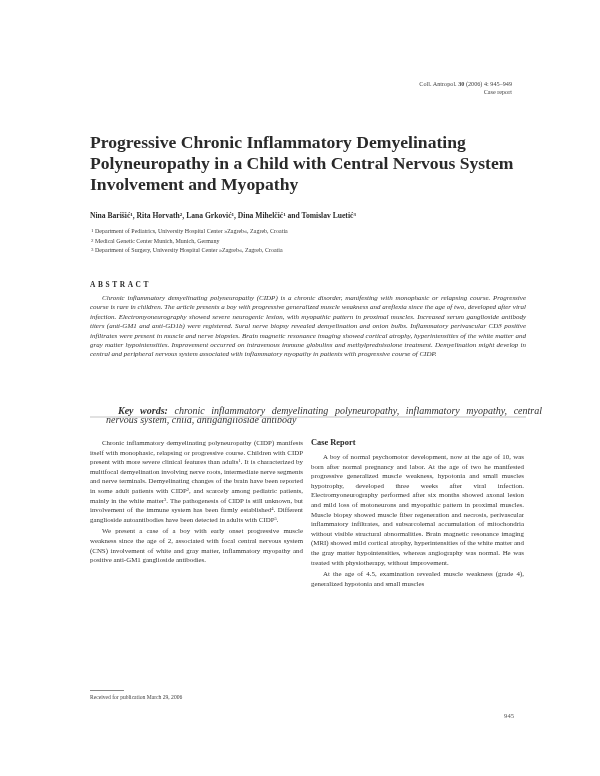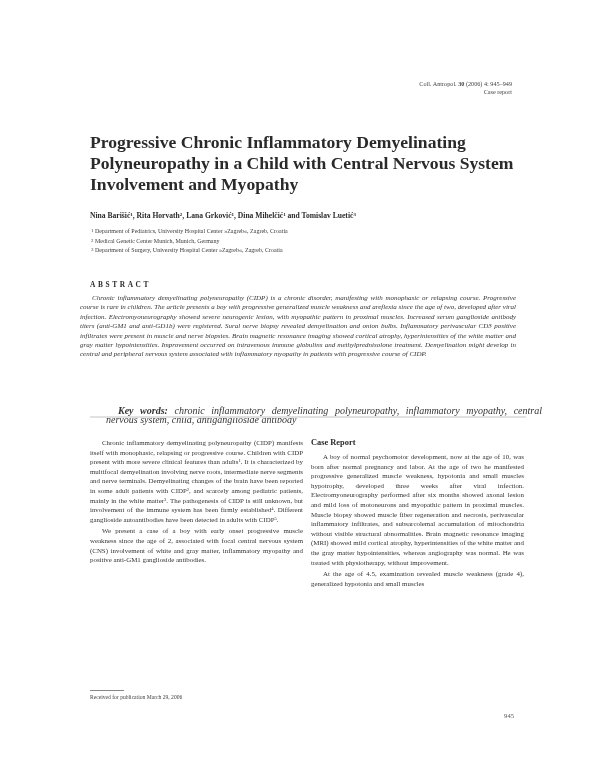--- a/index.html
+++ b/index.html
@@ -17,21 +17,21 @@
 
   .authors { position: absolute; left: 90px; top: 211px; width: 460px;
              font-family: "Liberation Serif", serif; font-weight: bold; font-size: 7.6px; line-height: 10px; color: #2a2a2a; }
   .authors sup, .affil sup { font-size: 5px; vertical-align: top; position: relative; top: -1px; }
 
   .affils { position: absolute; left: 91px; top: 227px; width: 460px; }
   .affil { font-family: "Liberation Serif", serif; font-size: 6px; line-height: 9.6px; color: #3a3a3a; }
 
   .abstract-head { position: absolute; left: 90px; top: 280px; font-family: "Liberation Serif", serif;
                    font-weight: bold; font-size: 7.4px; letter-spacing: 2.6px; color: #2a2a2a; text-align: right; }
-  .abstract-body { position: absolute; left: 80px; top: 294px; width: 436px;
+  .abstract-body { position: absolute; left: 90px; top: 294px; width: 436px;
                    font-family: "Liberation Serif", serif; font-style: italic; font-size: 7px; line-height: 9.4px;
                    color: #333; text-align: justify; text-indent: 12px; margin: 0; }
   .keywords { position: absolute; left: 90px; top: 390px; width: 436px;
               font-family: "Liberation Serif", serif; font-style: italic; font-size: 10px; line-height: 9.4px;
               color: #333; text-align: justify; text-indent: 12px; margin: 16px; }
   .keywords b { font-weight: bold; }
 
   .rule { position: absolute; left: 90px; top: 416px; width: 436px; height: 2px; background: #e1e1e1; }
 
   .col { position: absolute; top: 438px; width: 213px; }

